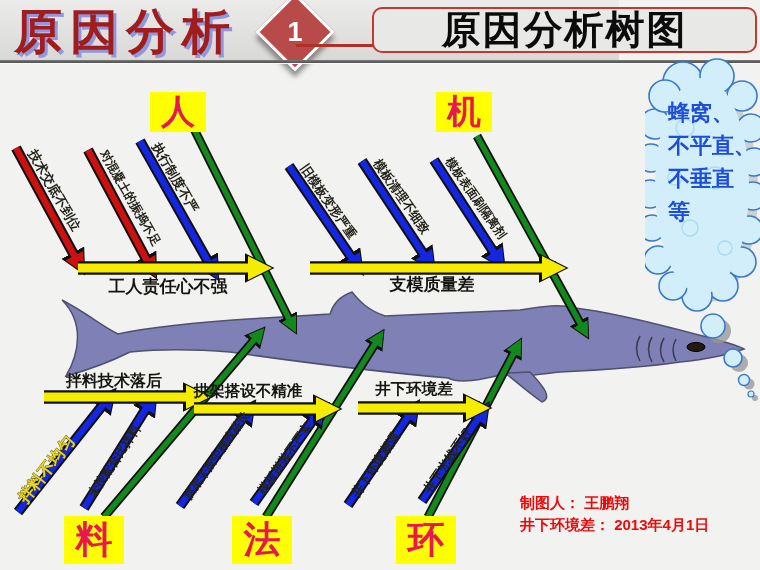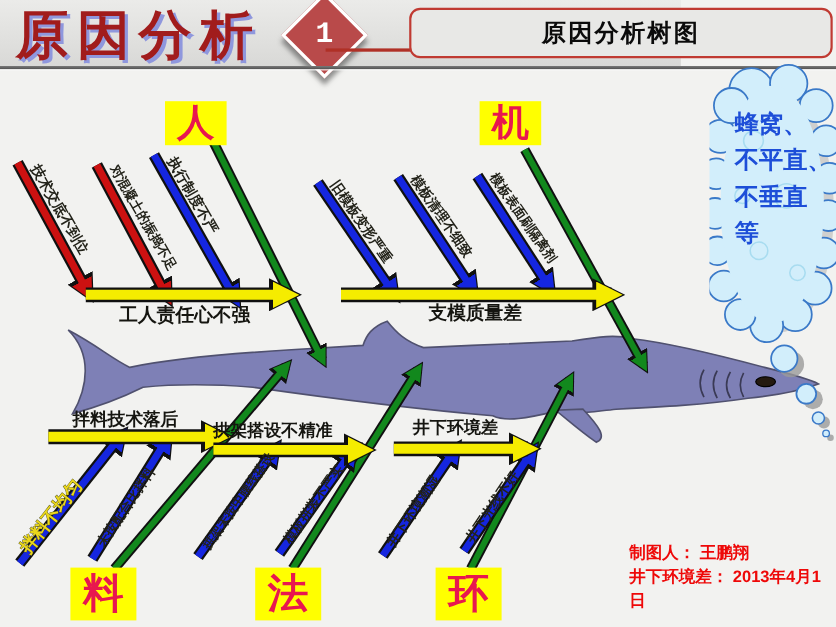--- a/index.html
+++ b/index.html
@@ -1,34 +1,34 @@
 <!DOCTYPE html>
 <html><head>
 <meta charset="utf-8">
 <style>
   html,body{margin:0;padding:0;}
   .stage{position:relative;width:760px;height:570px;overflow:hidden;
          background:#f2f2f0;font-family:"Liberation Sans",sans-serif;}
   
   .header{position:absolute;left:0;top:0;width:619px;height:62px;
-          background:linear-gradient(#ebebe9,#d8d8d6);font-family:Liberation Mono, monospace;}
+          background:linear-gradient(#ebebe9,#d8d8d6);}
   .brand{position:absolute;left:14px;top:0px;font-size:48px;font-weight:bold;
          color:#a11c1c;letter-spacing:8px;
          text-shadow:3px 3px 0 #8f97dd;}
   .diamond{position:absolute;left:267px;top:4px;width:50px;height:50px;
            background:#b94a4a;border:3px solid #ffffff;transform:rotate(45deg);
            box-shadow:4px 4px 5px rgba(60,60,60,.55);}
   .diamond span{position:absolute;left:0;top:0;width:50px;height:50px;
                 display:flex;align-items:center;justify-content:center;
                 transform:rotate(-45deg);color:#fff;font-size:27px;font-weight:bold;}
   .redline{position:absolute;left:296px;top:44px;width:460px;height:3px;background:#b03026;}
   .titlebox{position:absolute;left:372px;top:7px;width:381px;height:42px;
             border:2px solid #c03a32;border-radius:10px;background:#e8e8e6;
             display:flex;align-items:center;justify-content:center;
-            font-size:22px;font-weight:bold;color:#0b0b0b;letter-spacing:2px;}
+            font-size:39px;font-weight:bold;color:#0b0b0b;letter-spacing:2px;}
   .divider{position:absolute;left:0;top:60px;width:760px;height:3px;
            background:linear-gradient(#7a7a7a,#4f4f4f);}
   .divider:after{content:"";position:absolute;left:0;top:3px;width:760px;height:1px;background:#fbfbfb;}
   
   .cat{position:absolute;background:#ffff00;color:#e8174f;font-weight:bold;
        display:flex;align-items:center;justify-content:center;}
   .cat-top{width:56px;height:40px;font-size:34px;}
   .cat-bot{width:60px;height:48px;font-size:37px;}
   #cat-person{left:150px;top:92px;}
   #cat-machine{left:436px;top:92px;}
@@ -36,21 +36,21 @@
   #cat-method{left:232px;top:516px;}
   #cat-environment{left:396px;top:516px;}
   
   .ct{font-weight:bold;fill:#23231a;}
   .cty{font-weight:bold;fill:#ead71c;stroke:#4a4a22;stroke-width:.7;paint-order:stroke;}
   .st{font-weight:bold;fill:#151510;text-anchor:middle;}
   
   .cloudtext{position:absolute;left:668px;top:96px;width:92px;
              color:#1d4ed8;font-weight:bold;font-size:22px;line-height:1.5;}
   
-  .credits{position:absolute;left:572px;top:492px;color:#ee0808;
+  .credits{position:absolute;left:520px;top:492px;color:#ee0808;
            font-weight:bold;font-size:15px;line-height:1.45;}
   .lay{position:absolute;left:0;top:0;}
 </style>
 </head>
 <body>
 
 <div class="stage">
 
   <div class="header">
     <div class="brand">原因分析</div>

